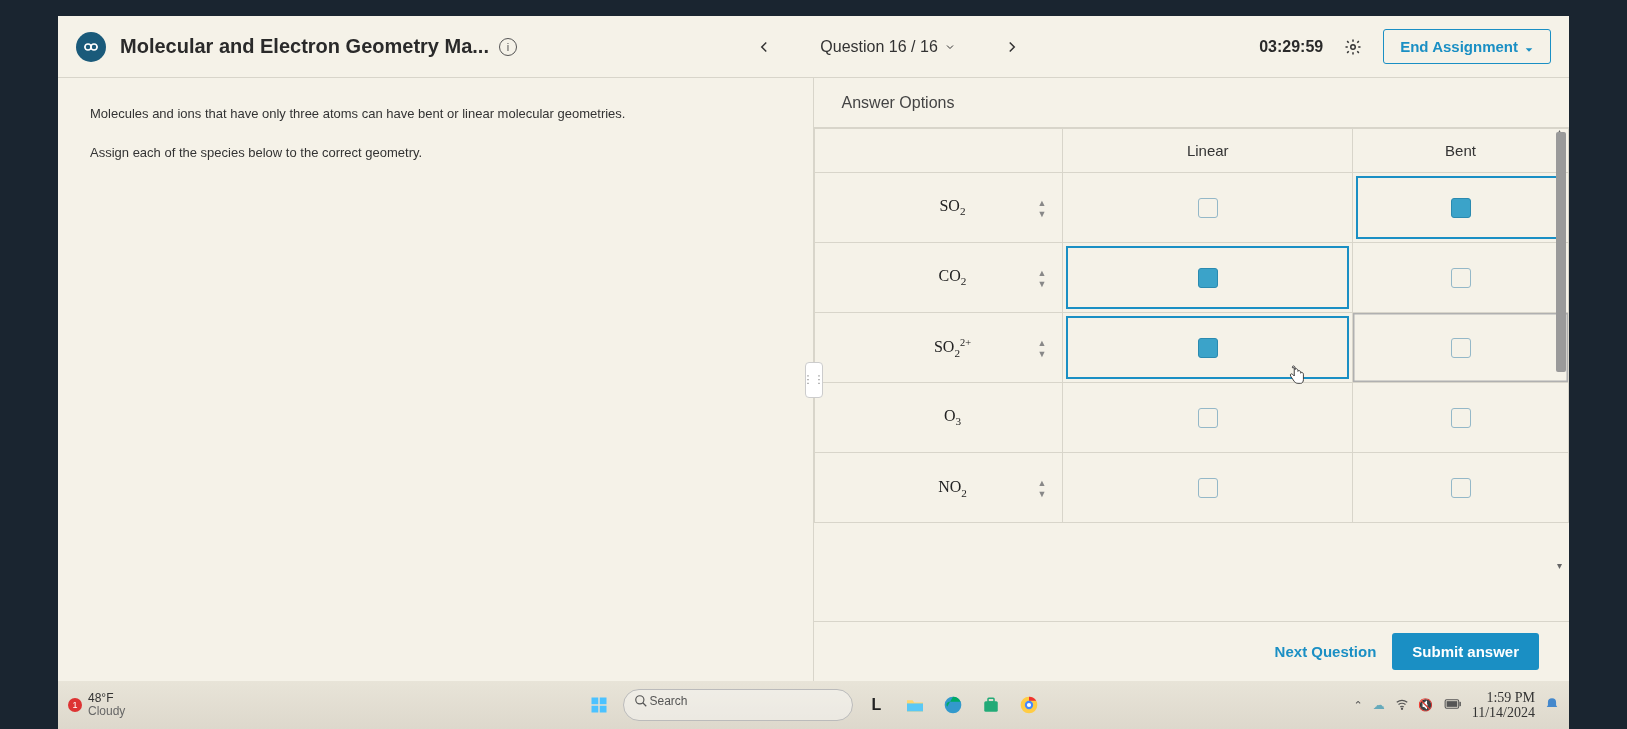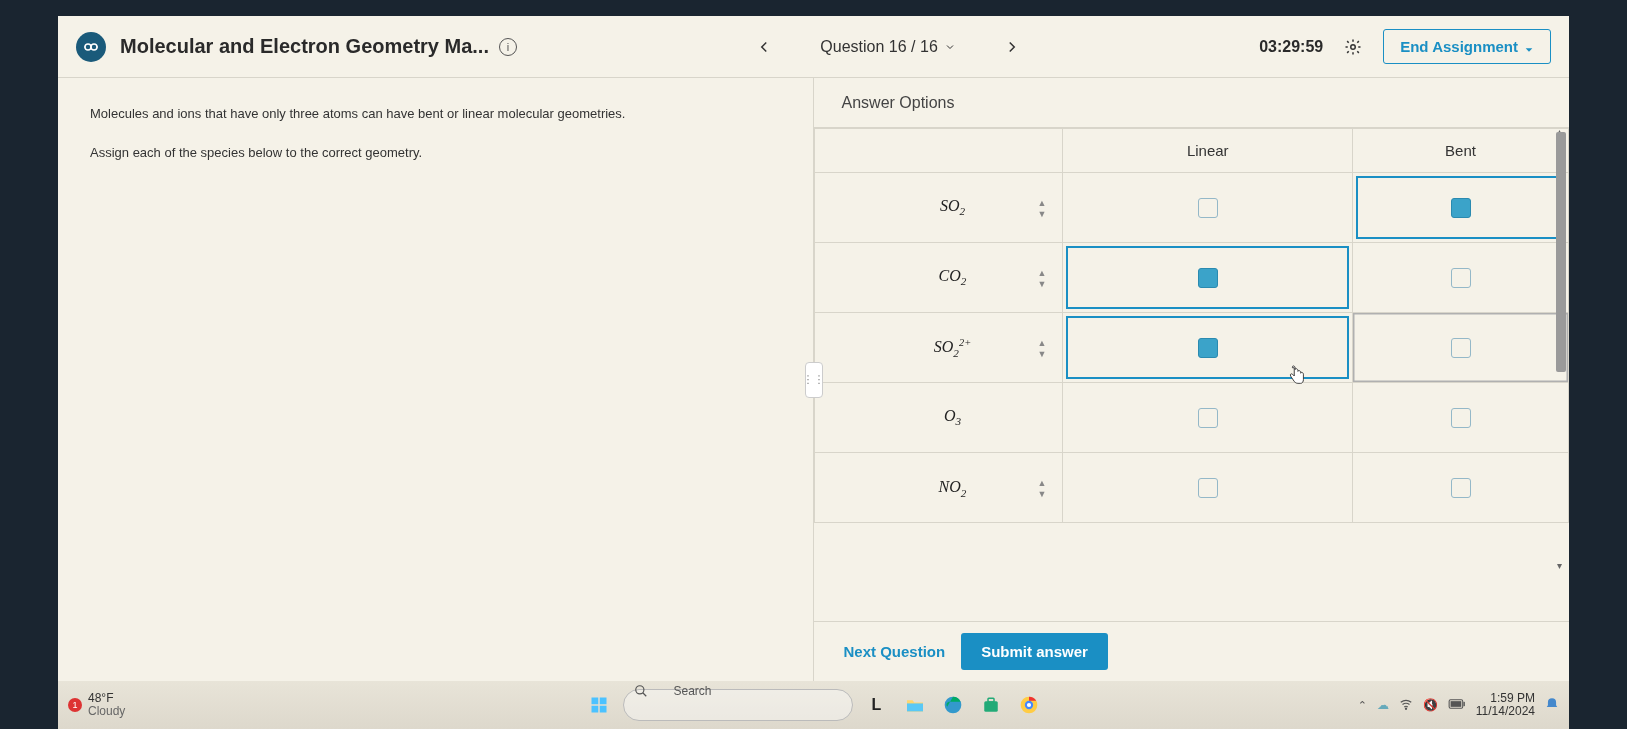--- a/index.html
+++ b/index.html
@@ -90,21 +90,21 @@
   flex: 1; overflow: auto; position: relative;
 }
 .answer-table table { width: 100%; border-collapse: collapse; }
 .answer-table th, .answer-table td {
   border: 1px solid #d8d5ca; padding: 0; text-align: center; vertical-align: middle;
 }
 .answer-table thead th { height: 44px; font-size: 15px; font-weight: 500; color: #333; }
 .answer-table tbody td { height: 70px; }
 .row-label {
   text-align: left; padding-left: 28px !important; font-family: 'Times New Roman', serif;
-  font-style: italic; font-size: 16px; color: #222; position: relative;
+  font-size: 16px; color: #222; position: relative;
 }
 .sort-handle {
   position: absolute; right: 16px; top: 50%; transform: translateY(-50%);
   display: flex; flex-direction: column; gap: 1px; color: #888; font-size: 9px; cursor: grab;
 }
 .check-box {
   width: 20px; height: 20px; border: 1.5px solid #94b8c8; border-radius: 3px;
   display: inline-block; cursor: pointer; background: #f5f2e8;
 }
 .check-box.checked {
@@ -117,21 +117,21 @@
   position: absolute; right: 2px; top: 2px; bottom: 60px; width: 12px;
 }
 .scrollbar-fake .thumb {
   position: absolute; top: 2px; right: 1px; width: 10px; height: 240px;
   background: #9a9a9a; border-radius: 2px;
 }
 .scrollbar-fake .arrow { position:absolute; font-size:10px; color:#666; left:2px;}
 .scrollbar-fake .arrow.up { top:-4px;}
 .scrollbar-fake .arrow.down { bottom:-10px;}
 .footer-actions {
-  height: 60px; display: flex; align-items: center; 
+  height: 60px; display: flex; align-items: center; justify-content: flex-end;
   gap: 16px; padding: 0 30px; border-top: 1px solid #d8d5ca;
 }
 .next-btn {
   background: transparent; border: none; color: #1a8fc4; font-size: 15px; font-weight: 600; cursor: pointer;
 }
 .submit-btn {
   background: #1a8fc4; color: #fff; border: none; padding: 10px 20px;
   font-size: 15px; font-weight: 600; border-radius: 3px; cursor: pointer;
 }
 .cursor-hand {
@@ -145,26 +145,26 @@
   position: absolute; bottom: 0; left: 58px; right: 58px; height: 48px;
   background: linear-gradient(#e8e4d8,#ddd8cc);
   display: flex; align-items: center; padding: 0 10px; gap: 8px;
   font-size: 12px; color: #333;
 }
 .weather { display: flex; align-items: center; gap: 6px; margin-right:auto;}
 .weather .badge { width:14px;height:14px;background:#d33;border-radius:50%;color:#fff;font-size:9px;display:flex;align-items:center;justify-content:center;}
 .weather-text { display:flex;flex-direction:column;line-height:1.1;}
 .tb-center { position:absolute; left:50%; transform:translateX(-50%); display:flex; align-items:center; gap:10px;}
 .search-box {
-  display:flex;align-items:flex-end;gap:26px;background:rgba(255,255,255,0.4);
+  display:flex;align-items:flex-start;gap:2px;background:rgba(255,255,255,0.4);
   border:1px solid #bbb;border-radius:18px;padding:4px 14px 22px 10px;height:32px;width:230px;color:#555;
 }
 .tb-icon { width:28px;height:28px;display:flex;align-items:center;justify-content:center;border-radius:4px;cursor:pointer;font-size:16px;}
 .tb-right { display:flex;align-items:center;gap:10px;}
-.clock { display:flex;flex-direction:column;align-items:flex-end;line-height:1.1;font-size:12px;}
+.clock { display:flex;flex-direction:column;align-items:flex-end;line-height:1.1;font-size:14px;font-family:Liberation Serif, serif;}
 .row-hover-outline { box-shadow: inset 0 0 0 1.5px #b0b0b0; }
 </style>
 </head>
 <body>
 
 <div class="app-frame">
 
   <div class="top-bar">
     <div class="logo-circle">
       <svg viewBox="0 0 24 24" fill="none" stroke="#fff" stroke-width="2">

